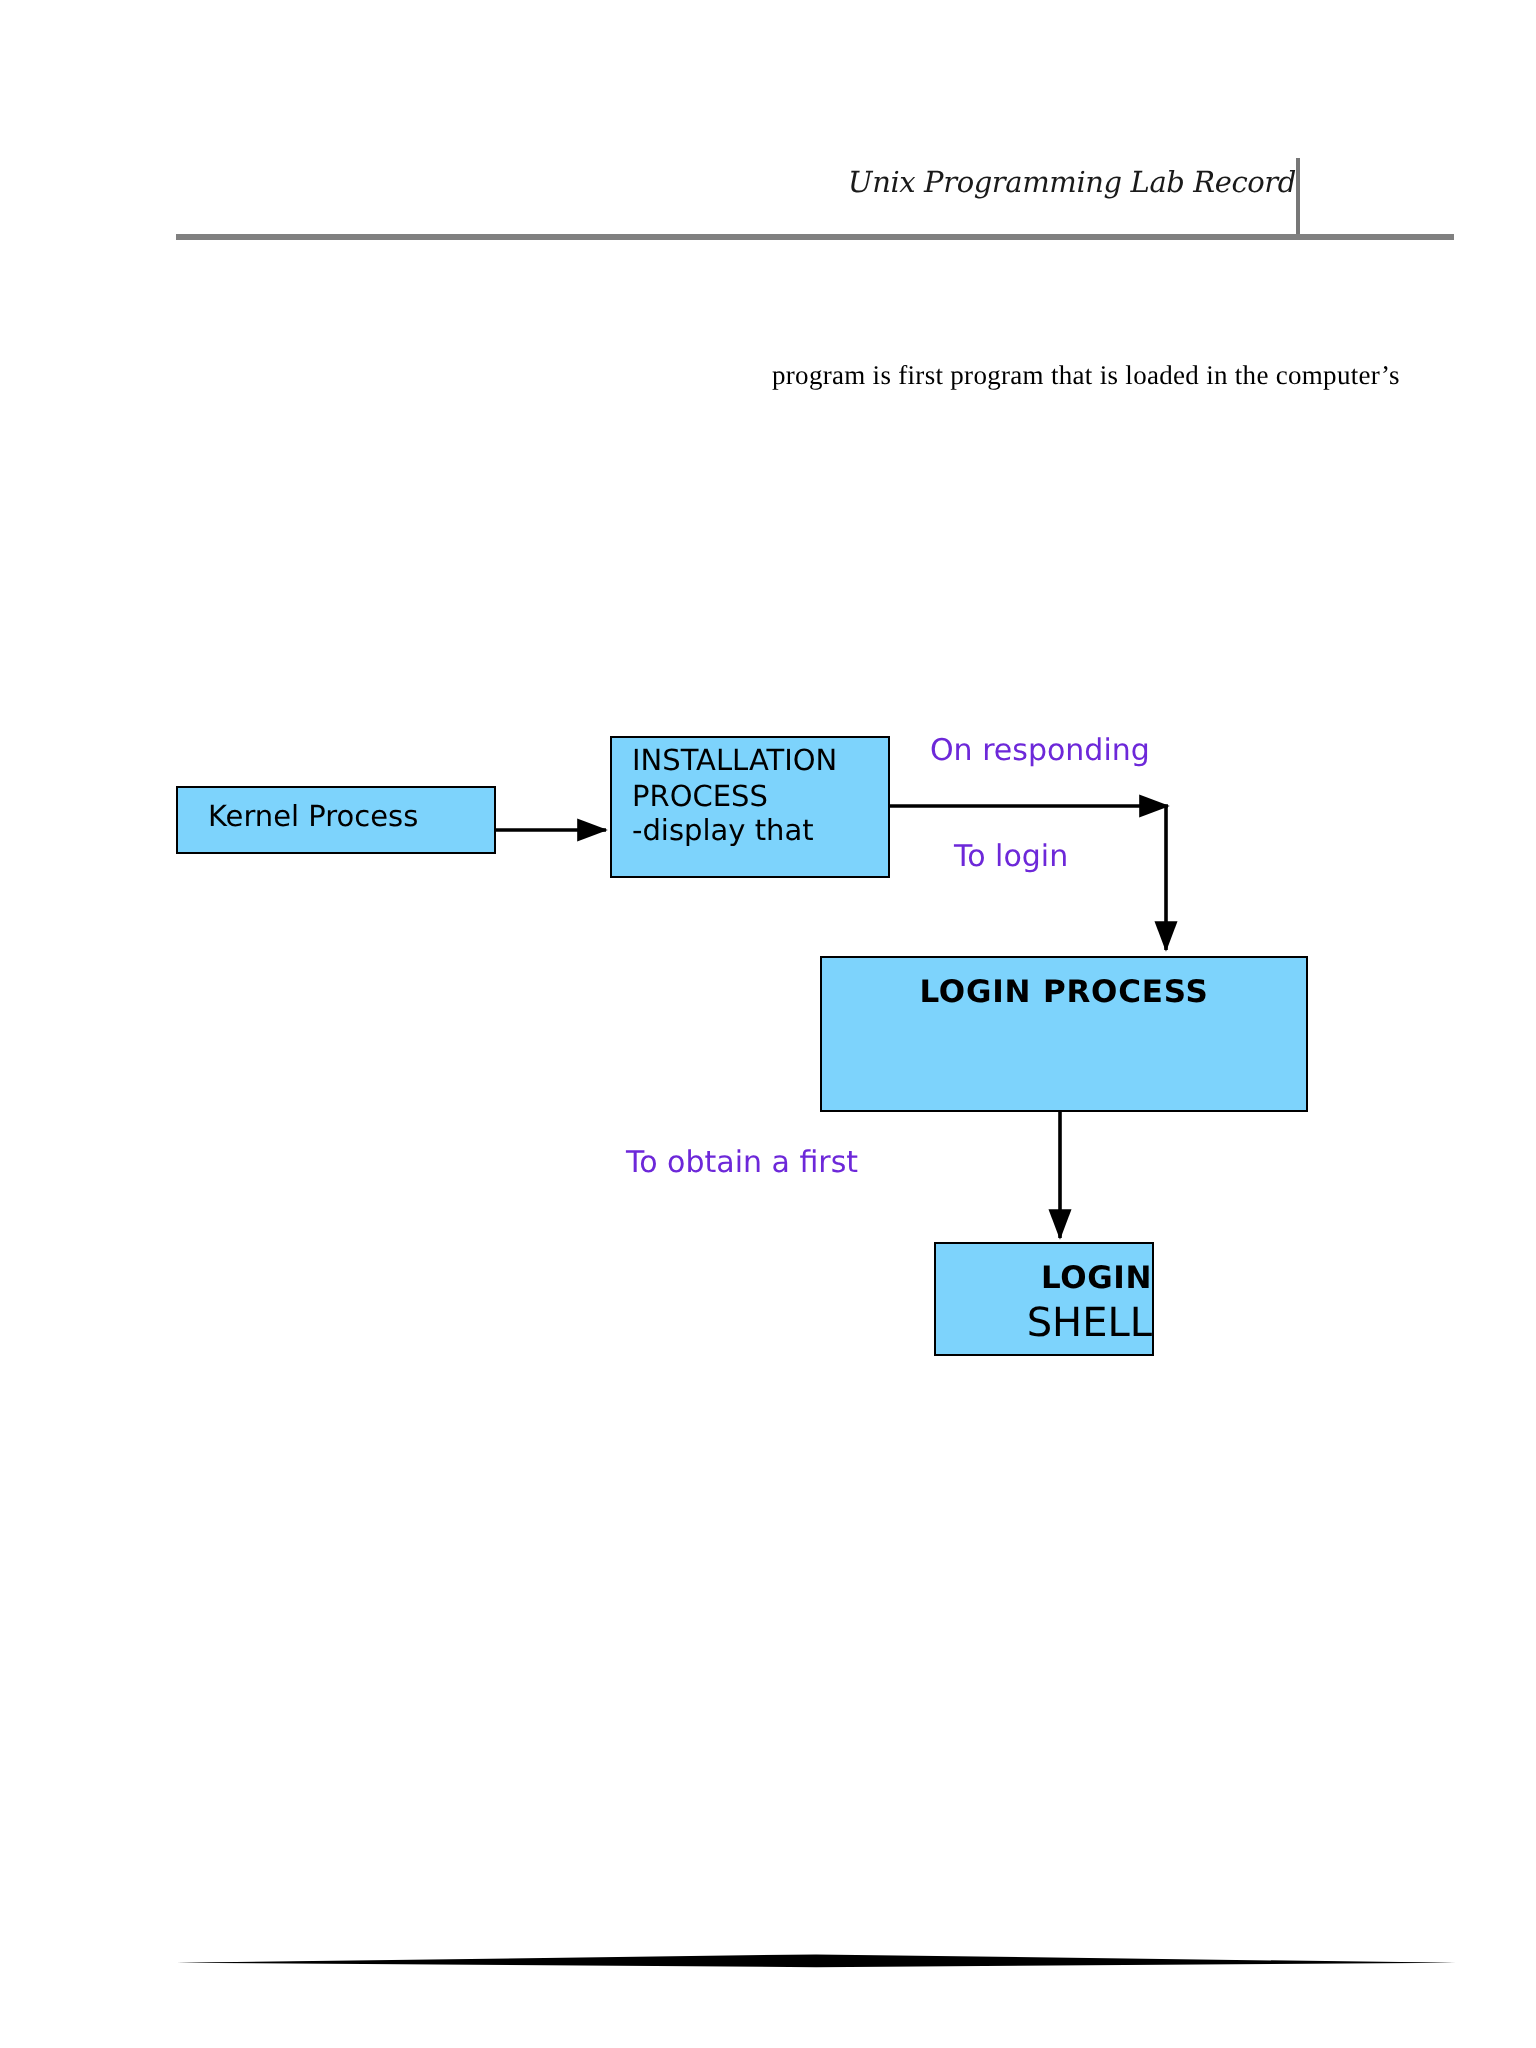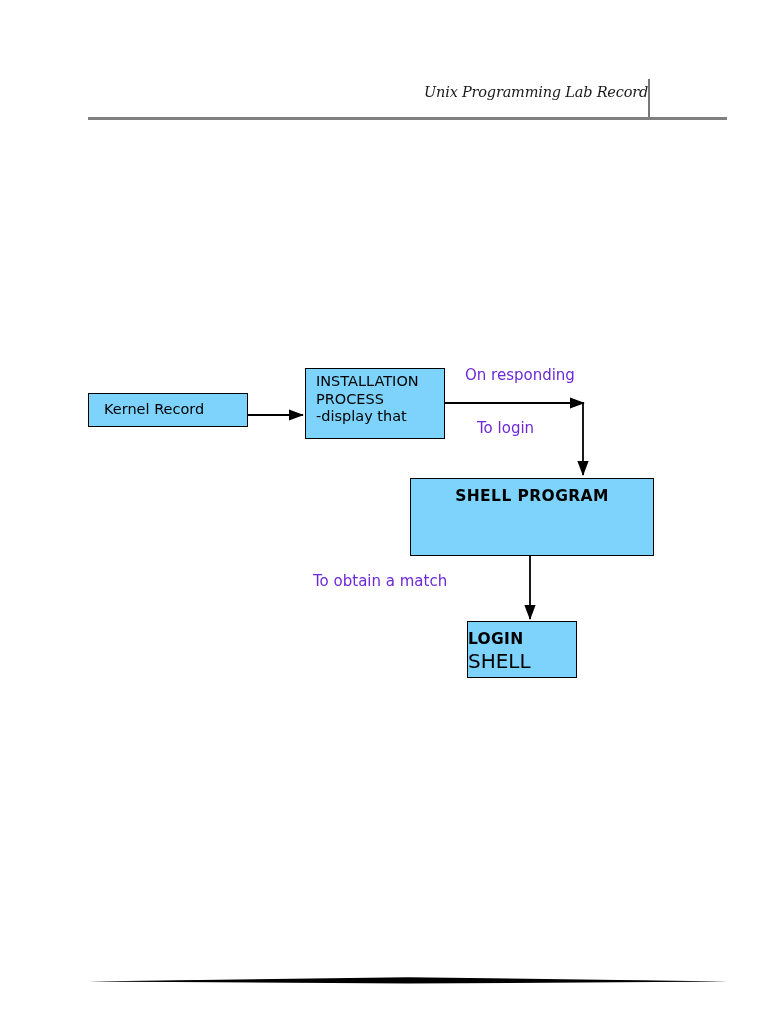--- a/index.html
+++ b/index.html
@@ -116,21 +116,21 @@
     font-size: 15.5px;
     padding-top: 8px;
     letter-spacing: 0.4px;
   }
 
   .node-loginshell {
     left: 467px;
     top: 579px;
     width: 110px;
     height: 57px;
-    text-align: left;
+    text-align: right;
     padding-top: 8px;
   }
   .node-loginshell .ls-bold {
     font-weight: bold;
     font-size: 15.5px;
     letter-spacing: 0.3px;
     display: block;
   }
   .node-loginshell .ls-reg {
     font-weight: normal;
@@ -171,60 +171,61 @@
 </style>
 </head>
 <body>
 
 <div class="page">
 
   <div class="header-title">Unix Programming Lab Record</div>
   <div class="header-divider"></div>
   <div class="header-rule"></div>
 
+  <div class="body-line">program is first program that is loaded in the computer’s</div>
 
   <div class="diagram">
 
     <svg class="arrows" viewBox="0 0 768 1024" width="768" height="1024">
       <defs>
         <marker id="ah" markerWidth="9" markerHeight="9" refX="8" refY="3.2" orient="auto" markerUnits="strokeWidth">
           <path d="M0,0 L8.5,3.2 L0,6.4 z" fill="#000000"></path>
         </marker>
       </defs>
 
       <line x1="248" y1="373" x2="303" y2="373" stroke="#000000" stroke-width="1.8" marker-end="url(#ah)"></line>
 
       <line x1="445" y1="361" x2="584" y2="361" stroke="#000000" stroke-width="1.8" marker-end="url(#ah)"></line>
       <line x1="583" y1="361" x2="583" y2="433" stroke="#000000" stroke-width="1.8" marker-end="url(#ah)"></line>
 
       <line x1="530" y1="514" x2="530" y2="577" stroke="#000000" stroke-width="1.8" marker-end="url(#ah)"></line>
     </svg>
 
     <div class="node node-kernel">
-      <span>Kernel Record</span>
+      <span>Kernel Process</span>
     </div>
 
     <div class="node node-install">
       <div>INSTALLATION</div>
       <div>PROCESS</div>
       <div>-display that</div>
     </div>
 
     <div class="node node-loginprog">
-      <span>SHELL PROGRAM</span>
+      <span>LOGIN PROCESS</span>
     </div>
 
     <div class="node node-loginshell">
       <span class="ls-bold">LOGIN</span>
       <span class="ls-reg">SHELL</span>
     </div>
 
     <div class="edge-label lbl-responding">On responding</div>
     <div class="edge-label lbl-tologin">To login</div>
-    <div class="edge-label lbl-match">To obtain a match</div>
+    <div class="edge-label lbl-match">To obtain a first</div>
   </div>
 
   <svg class="footer-rule" viewBox="0 0 640 10" preserveAspectRatio="none">
     <polygon points="0,5.4 320,1.2 640,5.4 320,7.6" fill="#000000"></polygon>
     <polygon points="0,5.4 320,3.0 640,5.4" fill="#000000"></polygon>
   </svg>
 
 </div>
 
 </body></html>

